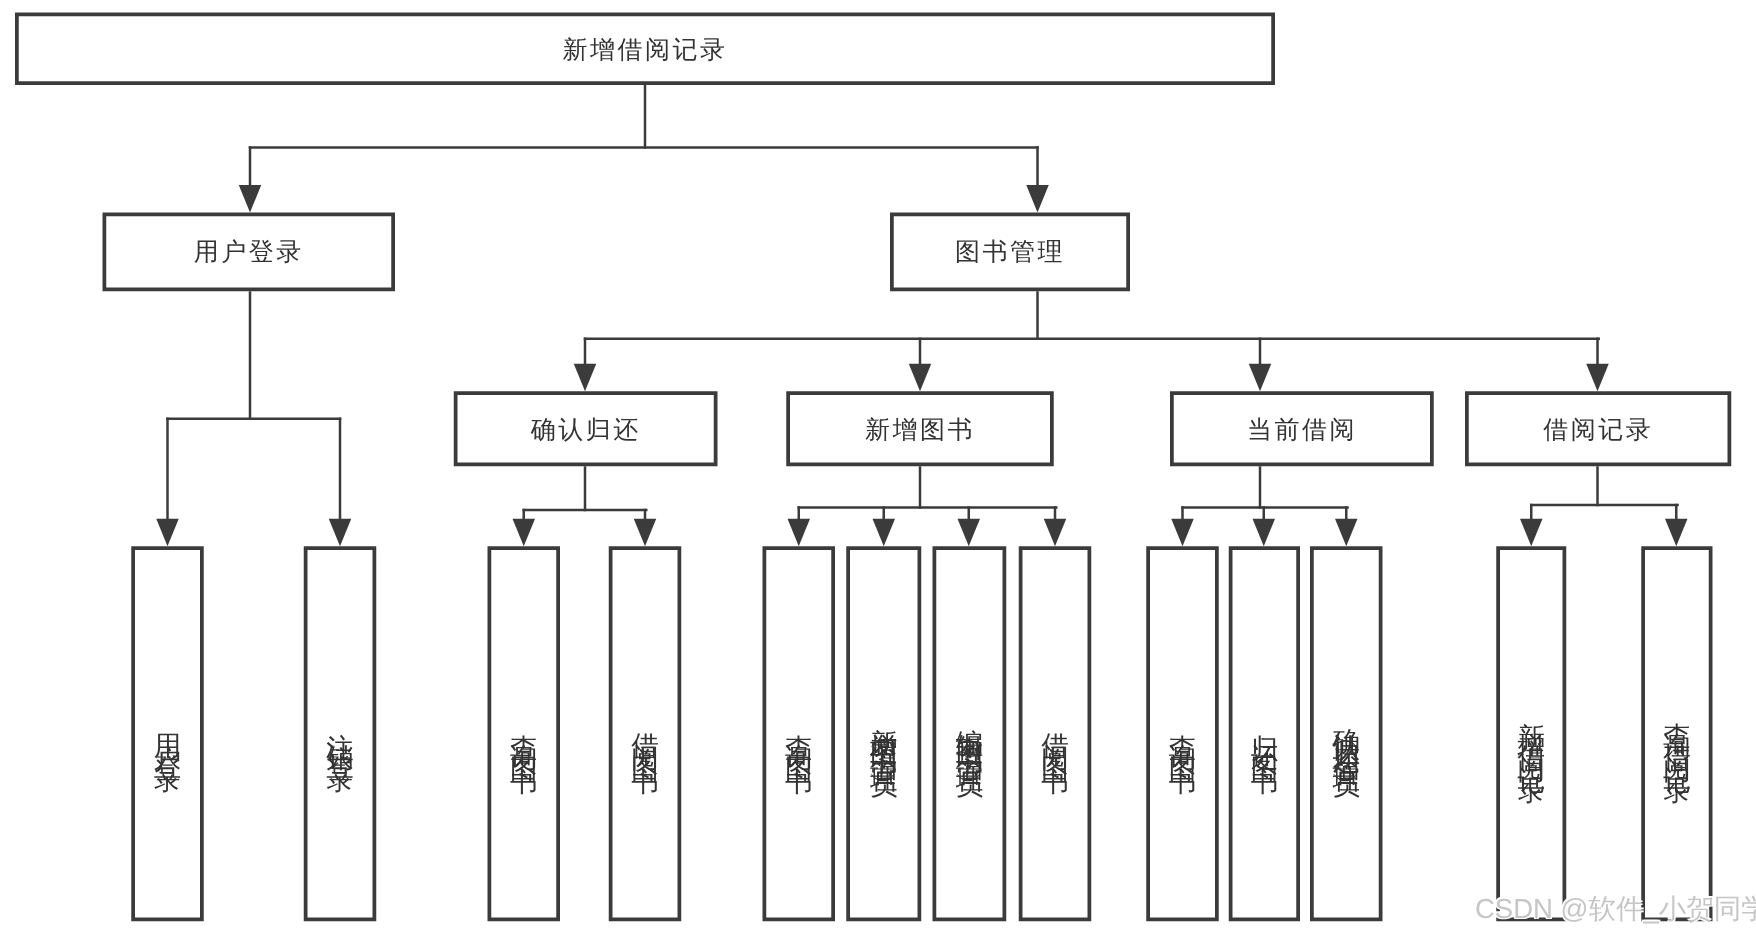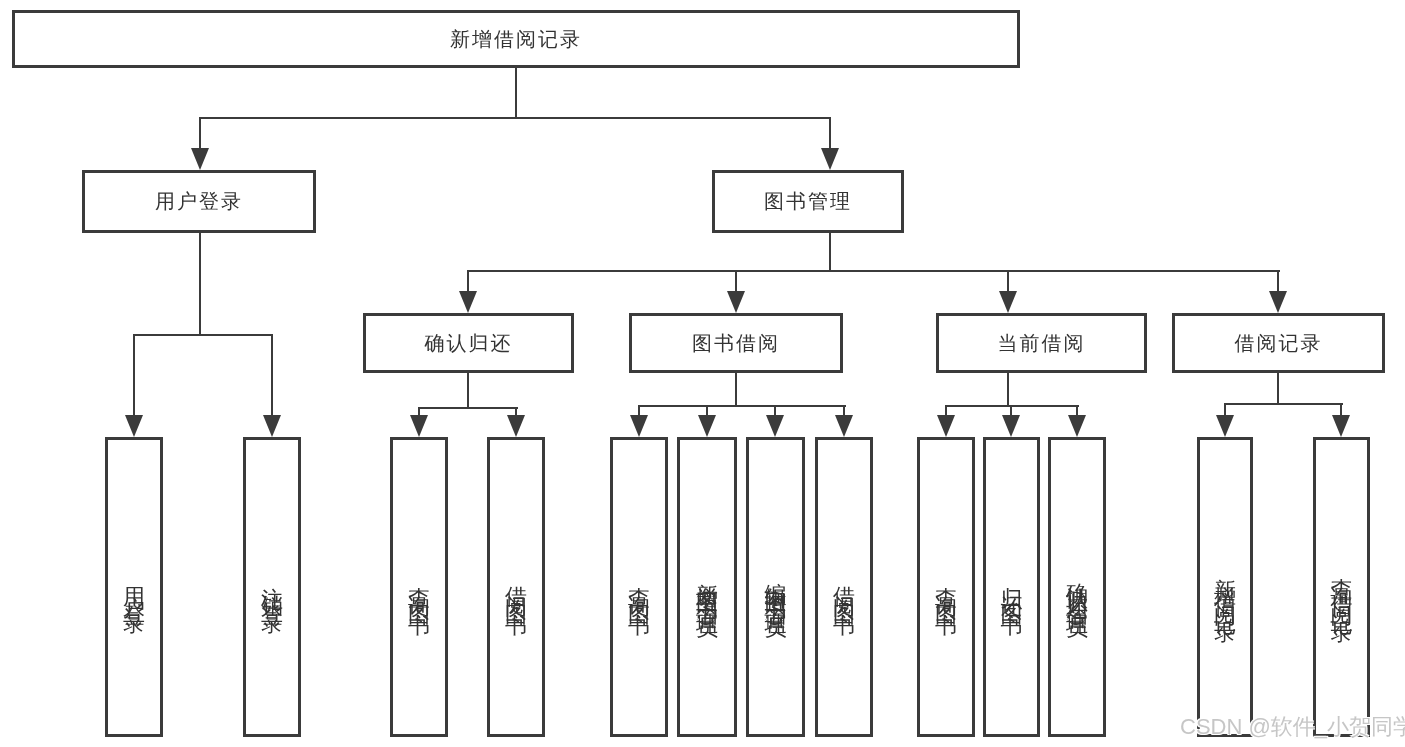--- a/index.html
+++ b/index.html
@@ -90,21 +90,21 @@
   <div class="arrow" style="left:727px;top:291px;"></div>
   <div class="vline" style="left:1007px;top:270px;height:25px;"></div>
   <div class="arrow" style="left:999px;top:291px;"></div>
   <div class="vline" style="left:1277px;top:270px;height:25px;"></div>
   <div class="arrow" style="left:1269px;top:291px;"></div>
 
   <div class="hbox" style="left:363px;top:313px;width:211px;height:60px;">
     <span>确认归还</span>
   </div>
   <div class="hbox" style="left:629px;top:313px;width:214px;height:60px;">
-    <span>图书借阅</span>
+    <span>新增图书</span>
   </div>
   <div class="hbox" style="left:936px;top:313px;width:211px;height:60px;text-align:right;">
     <span>当前借阅</span>
   </div>
   <div class="hbox" style="left:1172px;top:313px;width:213px;height:60px;">
     <span>借阅记录</span>
   </div>
 
   <div class="vline" style="left:467px;top:373px;height:36px;"></div>
   <div class="hline" style="left:418px;top:407px;width:100px;"></div>

